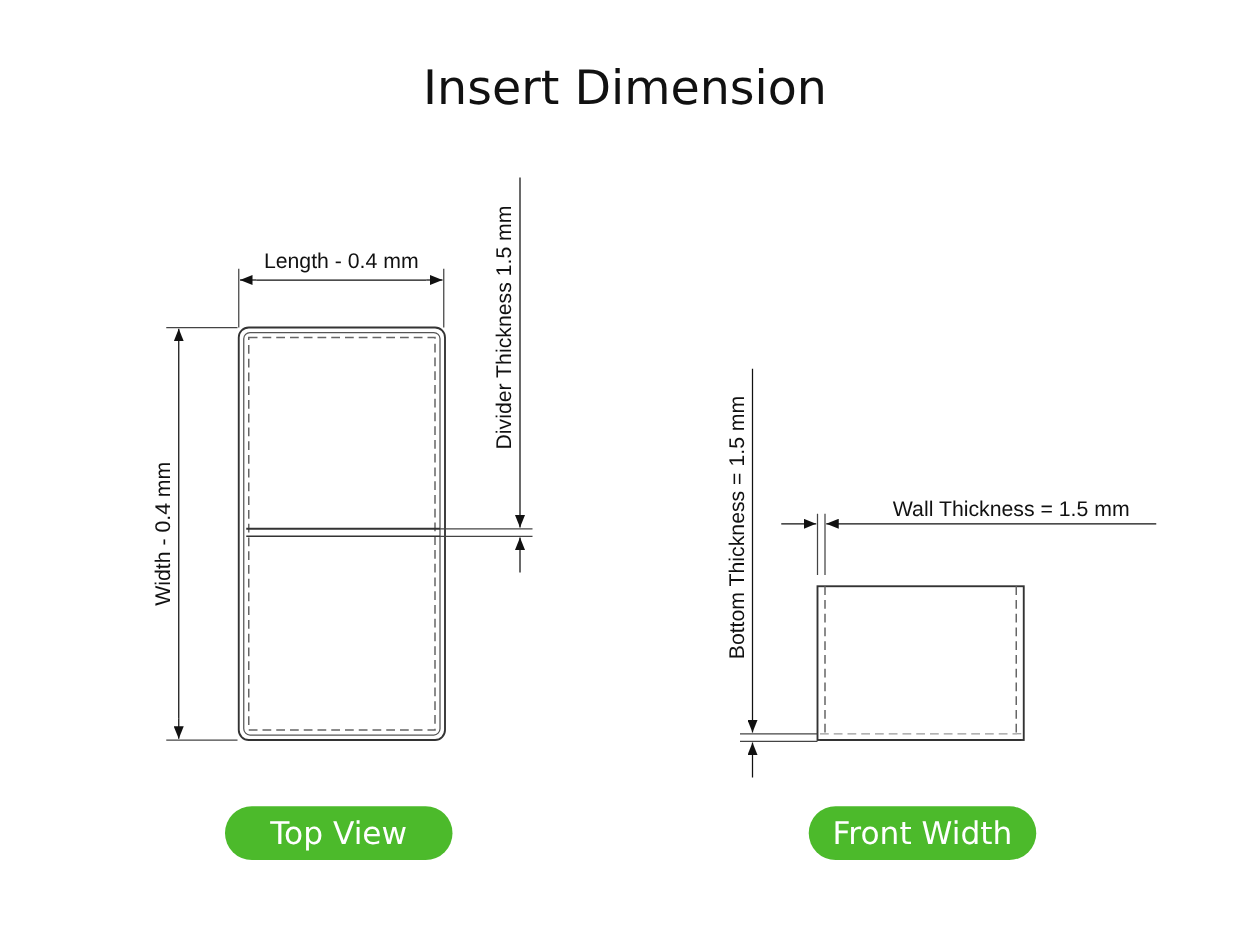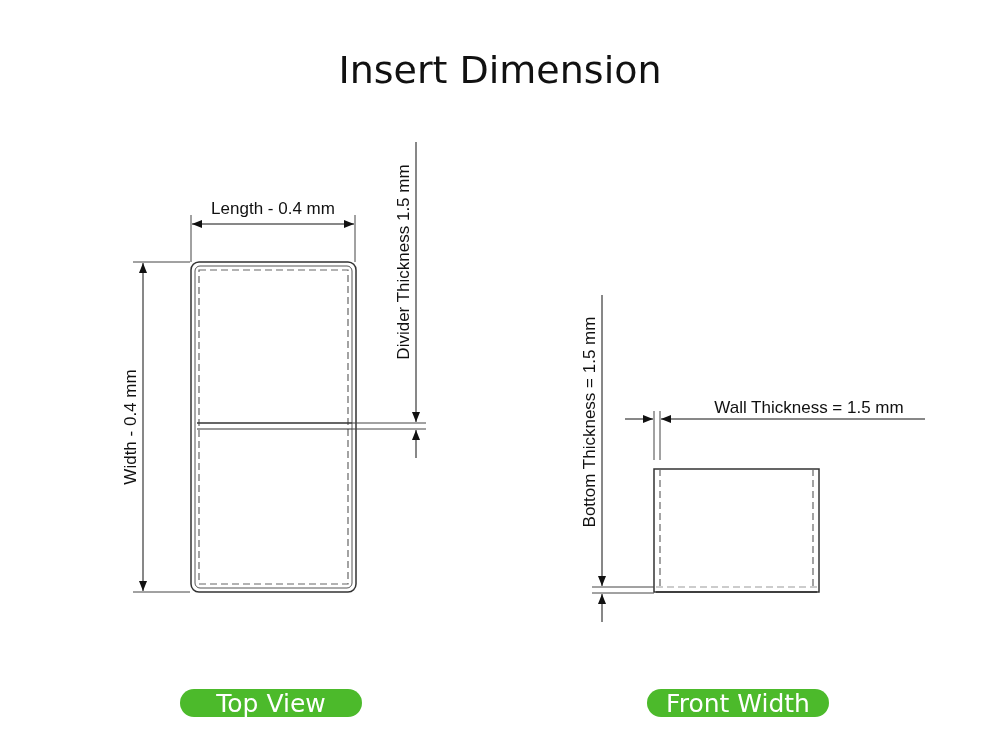--- a/index.html
+++ b/index.html
@@ -1,20 +1,20 @@
 <!DOCTYPE html>
 <html><head>
 <meta charset="utf-8">
 <style>
   html, body { margin:0; padding:0; background:#ffffff; }
   body { width:1000px; height:750px; position:relative; overflow:hidden; font-family:"DejaVu Sans", sans-serif; }
   .title { position:absolute; left:0; top:48px; width:1000px; text-align:center; font-size:38px; font-weight:500; color:#111; letter-spacing:0px; font-family:"DejaVu Sans", sans-serif; }
   svg.drawing { position:absolute; left:0; top:0; }
   .dim-label { font-family:"Liberation Sans", sans-serif; font-size:17px; fill:#111; }
-  .pill { position:absolute; height:28px; border-radius:22px; background:#4cba2b; color:#fff; font-size:25px; display:flex; align-items:center; justify-content:center; font-family:"DejaVu Sans", sans-serif;margin-top:44px; }
+  .pill { position:absolute; height:43px; border-radius:22px; background:#4cba2b; color:#fff; font-size:25px; display:flex; align-items:center; justify-content:center; font-family:"DejaVu Sans", sans-serif; }
   #pill-top { left:180px; top:645px; width:182px; }
   #pill-front { left:647px; top:645px; width:182px; }
 </style>
 </head>
 <body>
 
 <div class="title">Insert Dimension</div>
 
 <svg class="drawing" width="1000" height="750" viewBox="0 0 1000 750" xmlns="http://www.w3.org/2000/svg">
   <defs>

